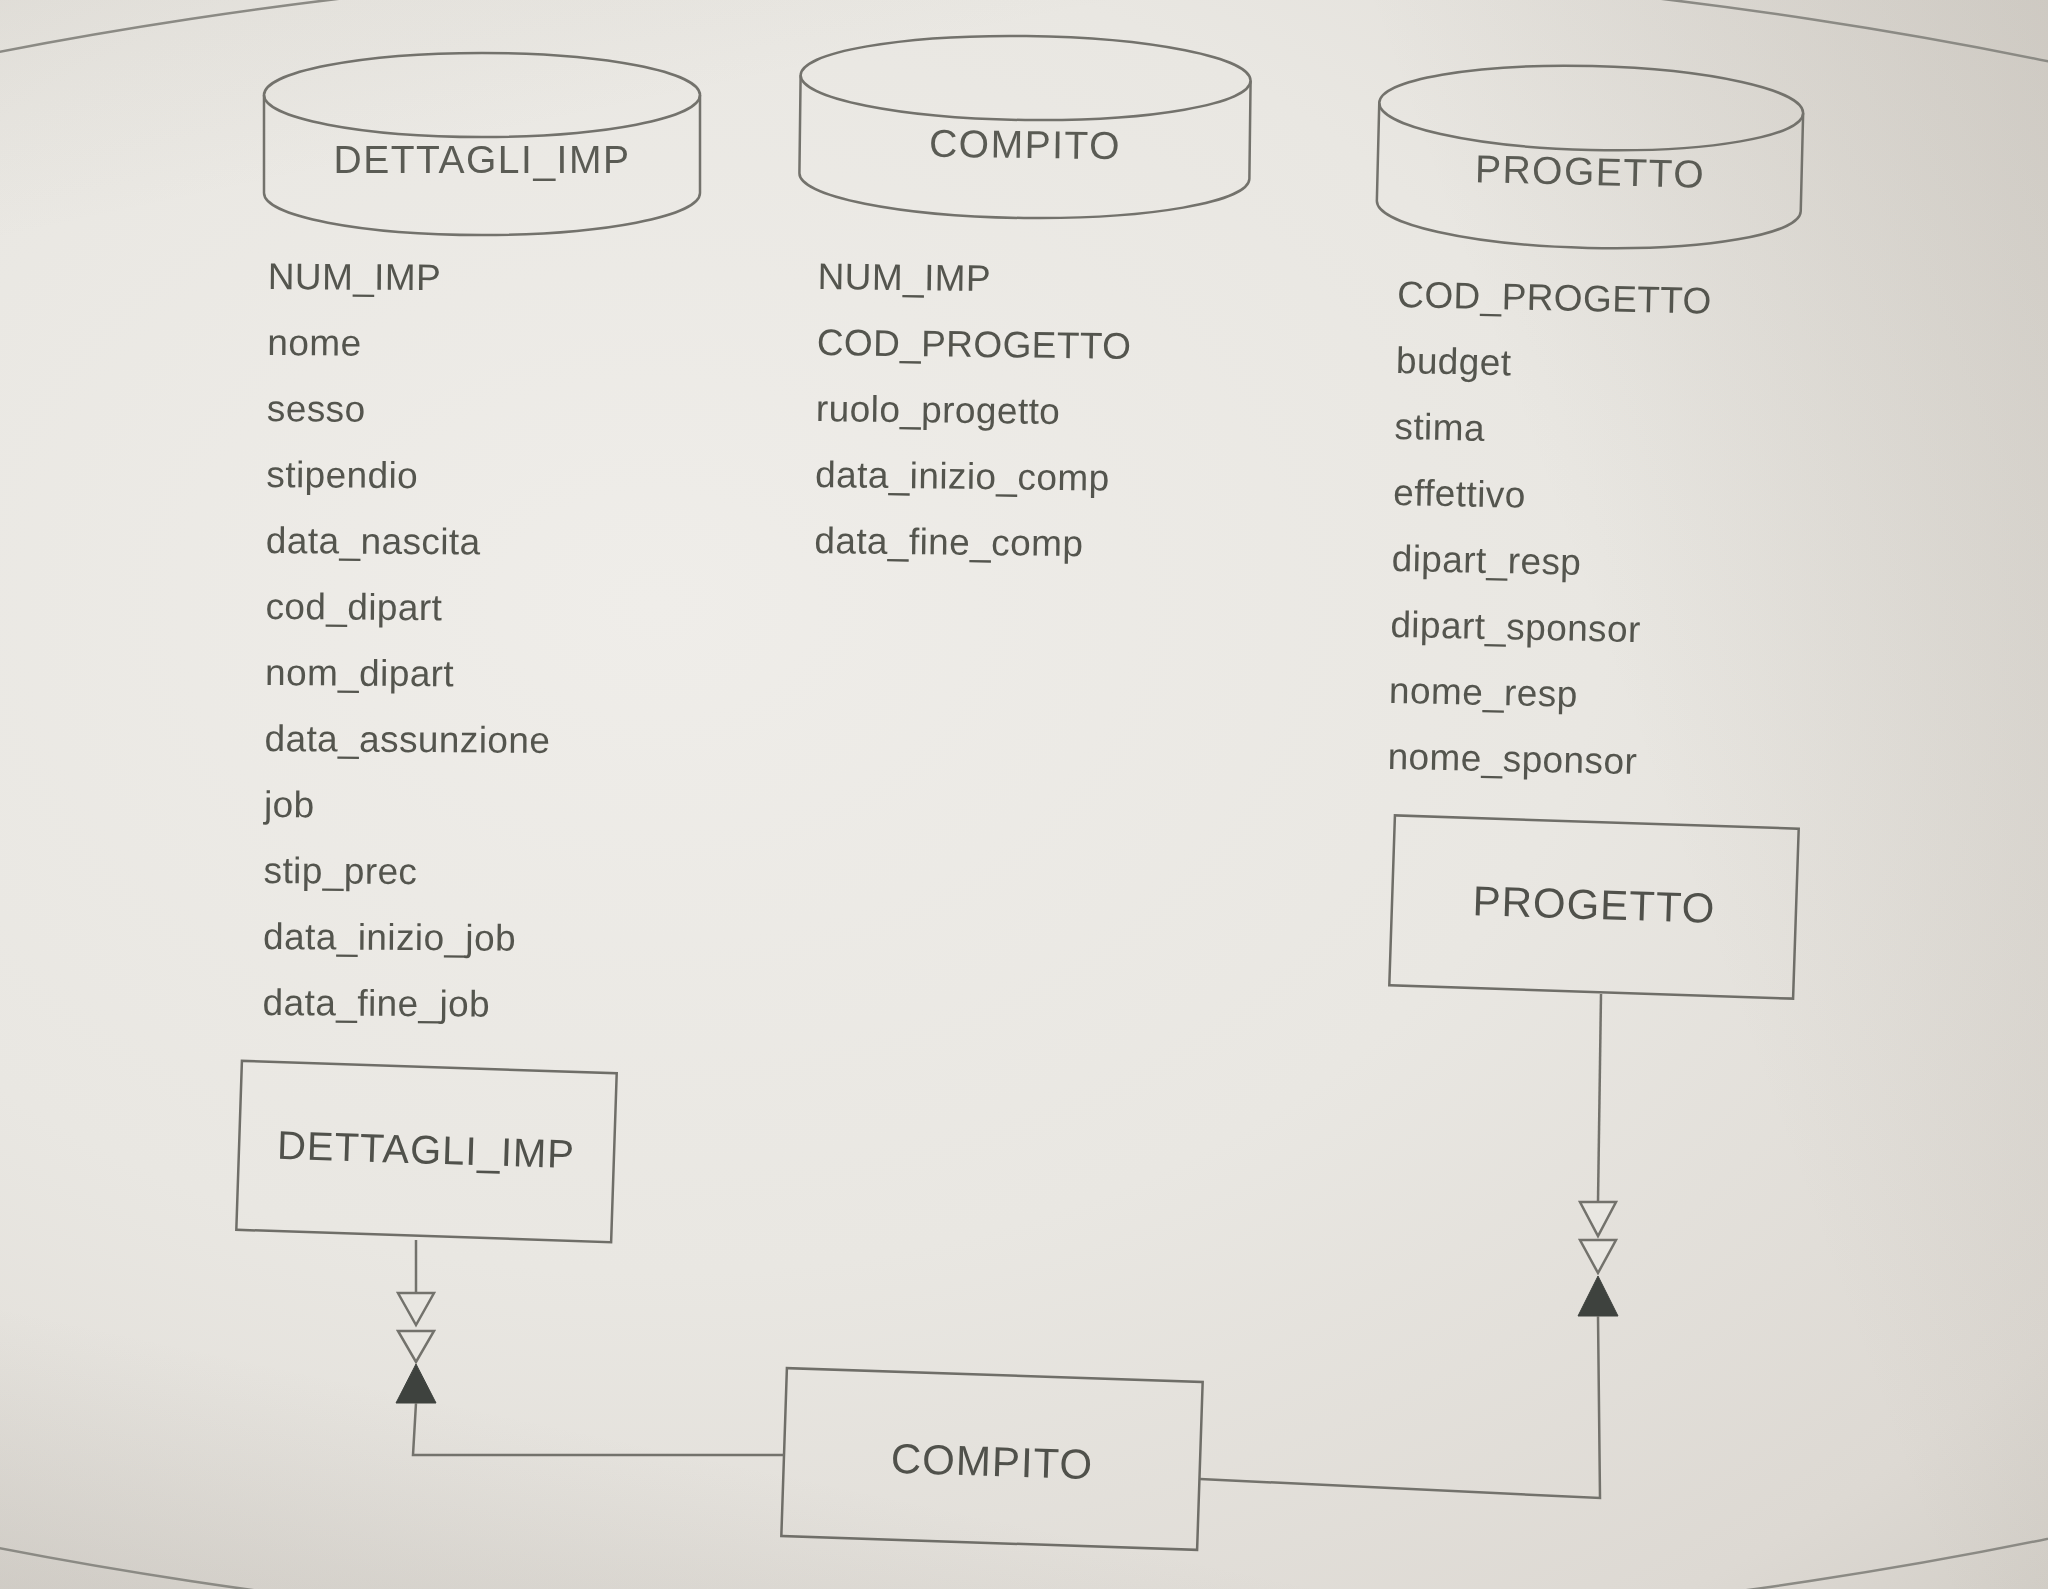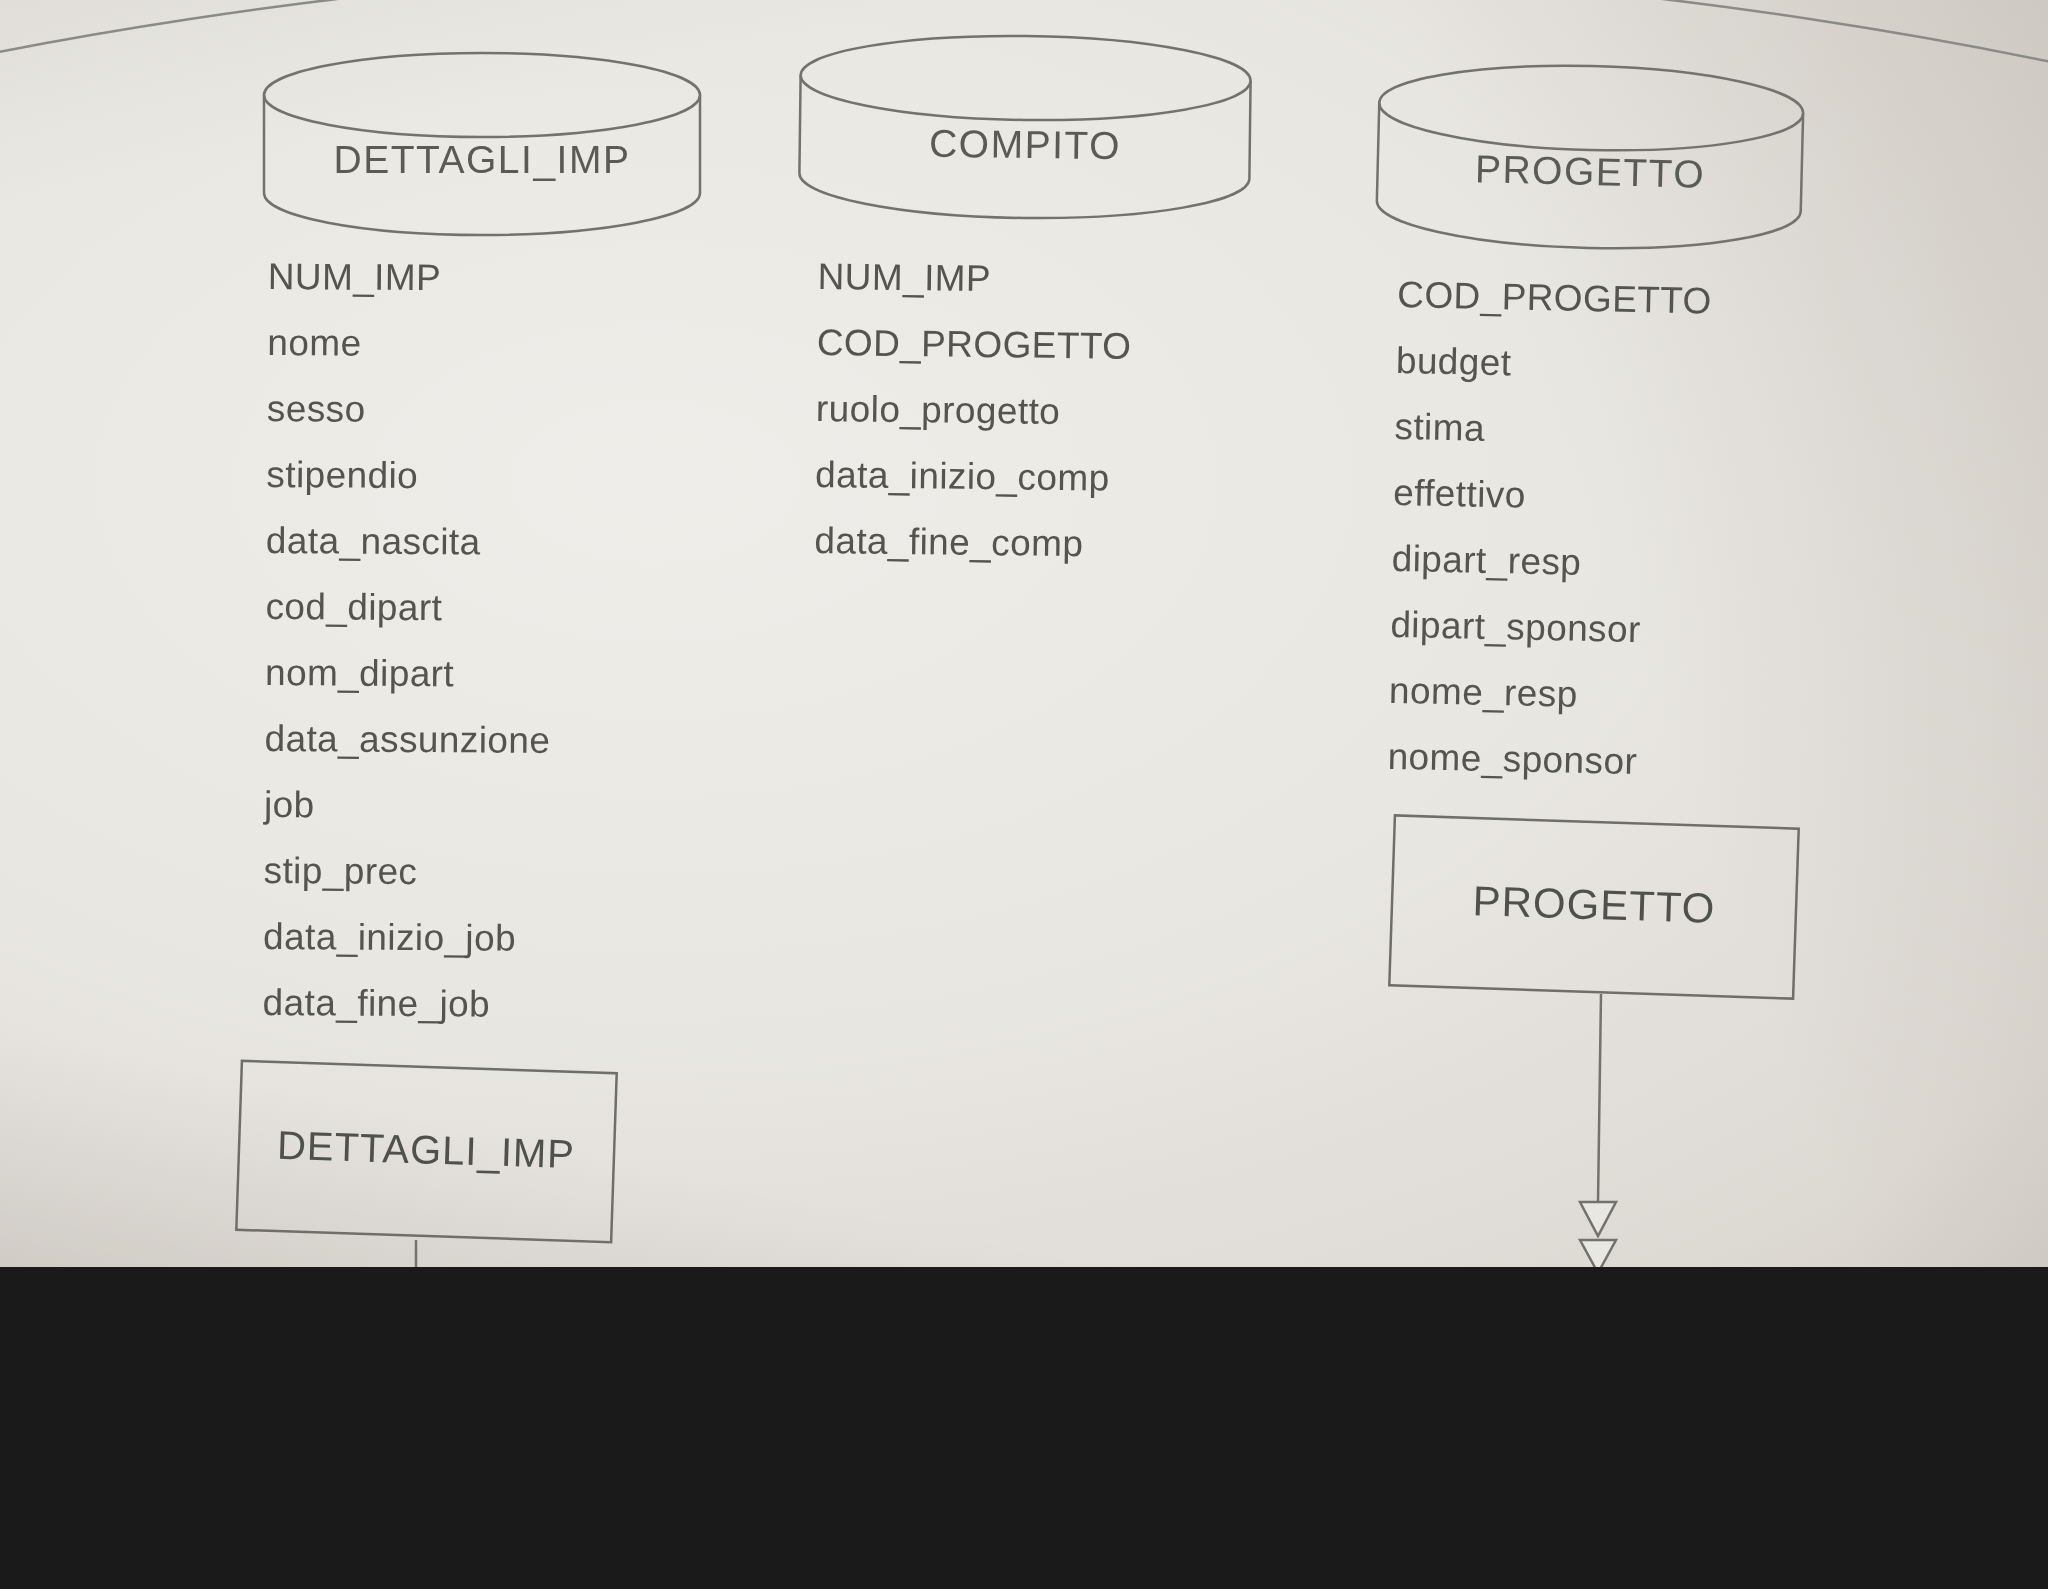--- a/index.html
+++ b/index.html
@@ -1,17 +1,17 @@
 <!DOCTYPE html>
 <html><head>
 <meta charset="utf-8">
 <style>
   html,body{margin:0;padding:0;background:#1a1a1a;}
   .photo{
-    position:relative;width:2048px;height:1267px;overflow:hidden;
+    position:relative;width:2048px;height:1589px;overflow:hidden;
     background:
       radial-gradient(ellipse at 32% 38%, #efede9 0%, #e9e7e2 48%, #ddd9d3 88%, #d3cfc8 100%);
     font-family:"Liberation Sans", sans-serif;
   }
   .photo::after{ 
     content:"";position:absolute;inset:0;pointer-events:none;
     background:
       linear-gradient(250deg, rgba(120,112,98,.16) 0%, rgba(120,112,98,0) 26%),
       linear-gradient(12deg, rgba(110,103,92,.14) 0%, rgba(110,103,92,0) 14%),
       linear-gradient(168deg, rgba(130,122,108,.07) 0%, rgba(130,122,108,0) 12%);

